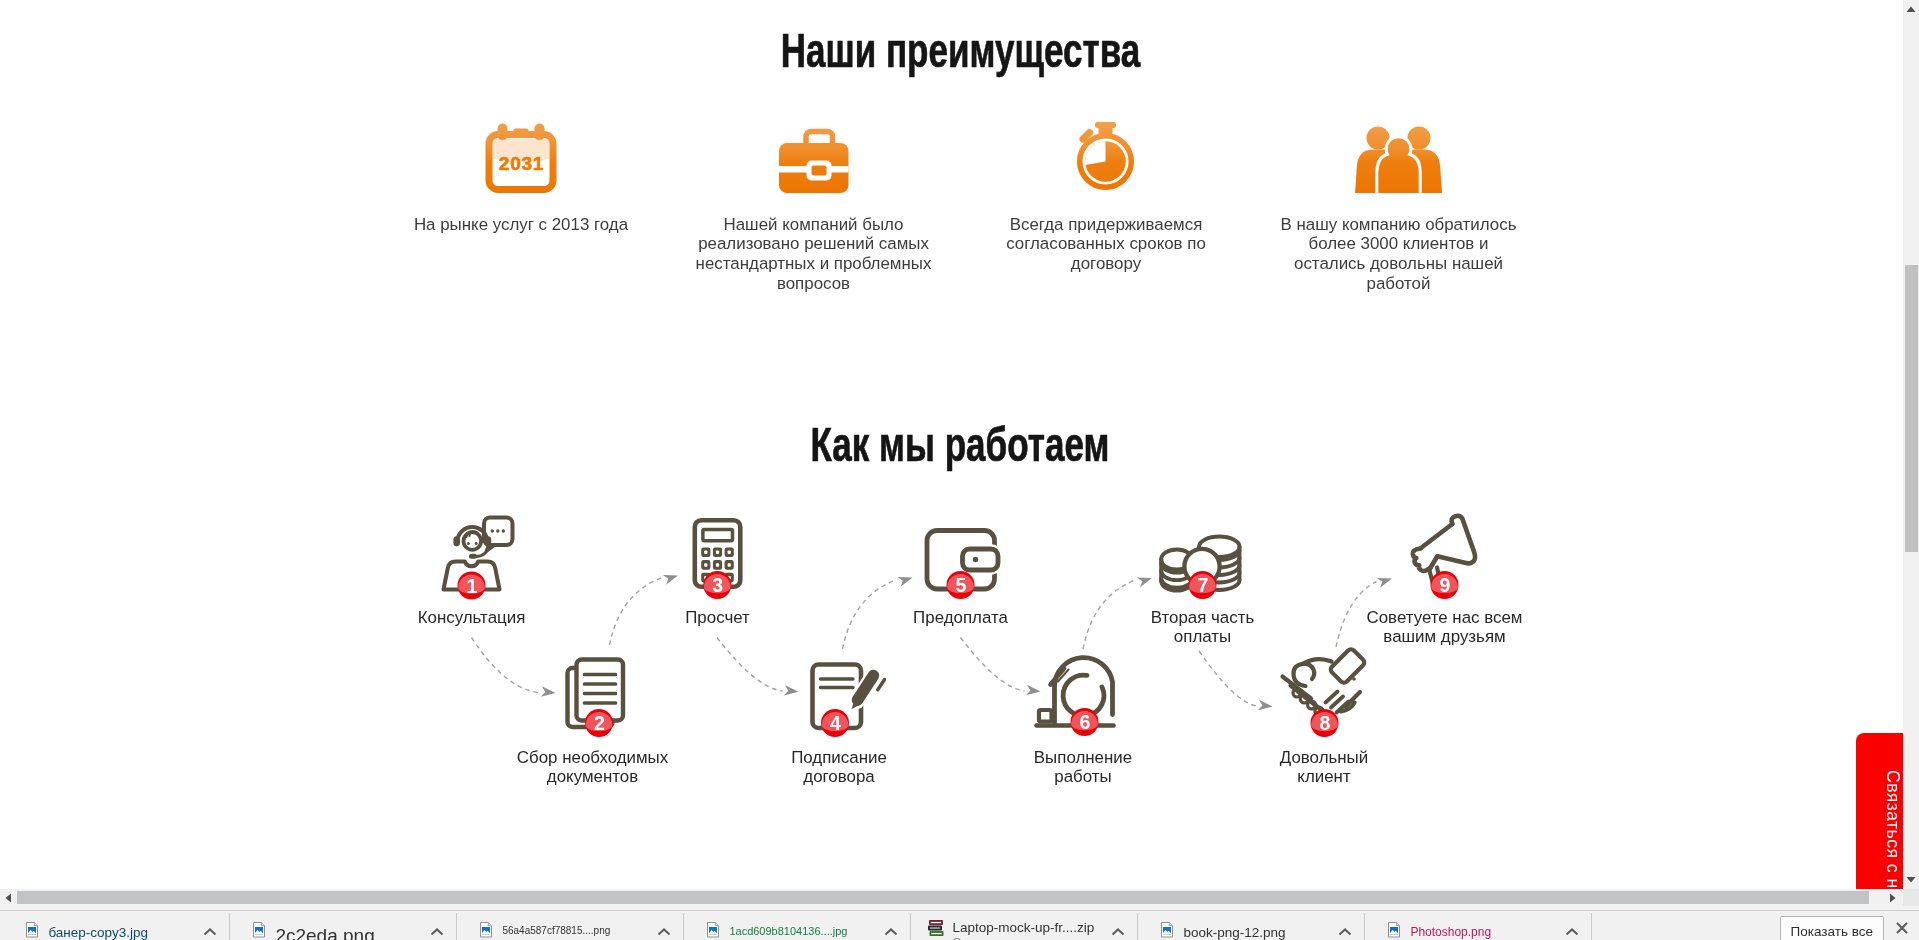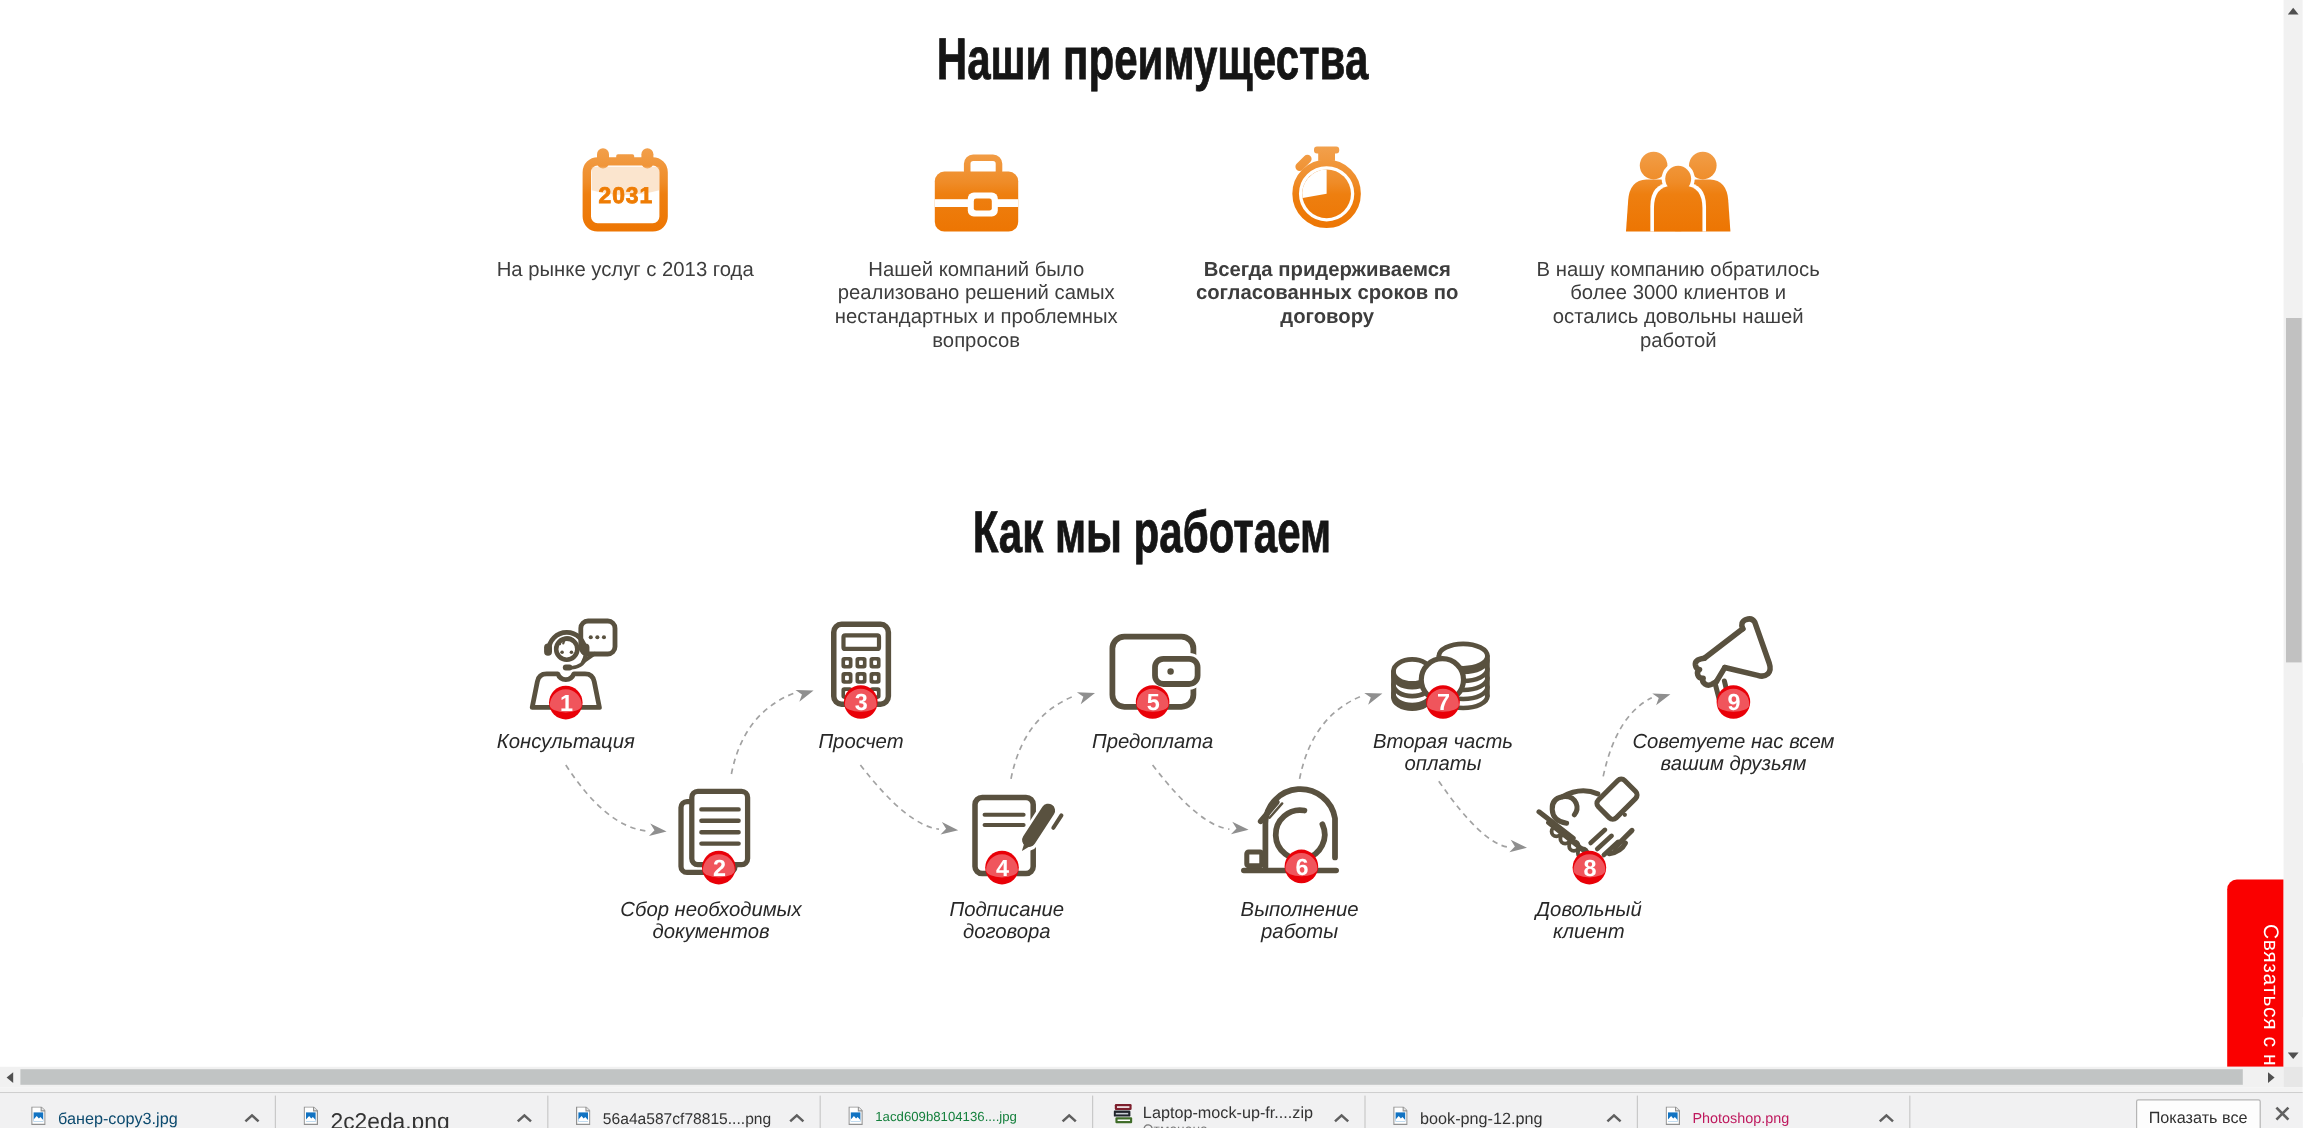--- a/index.html
+++ b/index.html
@@ -2,29 +2,29 @@
 <html><head><meta charset="utf-8">
 <style>
 * { margin:0; padding:0; box-sizing:border-box; }
 html,body { width:1919px; height:940px; overflow:hidden; background:#ffffff;
   font-family:"Liberation Sans", sans-serif; }
 #page { position:relative; width:1919px; height:808px; }
 .h { position:absolute; left:0; width:1920px; text-align:center; font-weight:bold; color:#151515;
   font-size:49px; line-height:49px; white-space:nowrap; }
 .h > span { display:inline-block; transform:scaleX(0.715); transform-origin:50% 50%; letter-spacing:0px; -webkit-text-stroke:0.7px #151515; }
 .atext { position:absolute; text-align:center; font-size:16.9px; line-height:19.7px; color:#3d3d3d; }
-.flabel { position:absolute; text-align:center; font-size:16.9px; line-height:19.3px; color:#282828;font-style:italic; }
+.flabel { position:absolute; text-align:center; font-size:16.9px; line-height:19.3px; color:#282828; }
 </style></head>
 <body>
 <div id="page">
   <div class="h" style="top:26px;"><span>Наши преимущества</span></div>
   <div class="h" style="top:420px;"><span>Как мы работаем</span></div>
   <div class="atext" style="top:214.5px;width:300px;left:371px;">На рынке услуг с 2013 года</div>
     <div class="atext" style="top:214.5px;width:300px;left:663.5px;">Нашей компаний было<br>реализовано решений самых<br>нестандартных и проблемных<br>вопросов</div>
-    <div class="atext" style="top:214.5px;width:300px;left:956px;font-weight:bold;">Всегда придерживаемся<br>согласованных сроков по<br>договору</div>
+    <div class="atext" style="top:214.5px;width:300px;left:956px;">Всегда придерживаемся<br>согласованных сроков по<br>договору</div>
     <div class="atext" style="top:214.5px;width:300px;left:1248.5px;">В нашу компанию обратилось<br>более 3000 клиентов и<br>остались довольны нашей<br>работой</div>
   <div class="flabel" style="left:321.5px;top:607.5px;width:300px;">Консультация</div>
     <div class="flabel" style="left:442.5px;top:748px;width:300px;">Сбор необходимых<br>документов</div>
     <div class="flabel" style="left:567.5px;top:607.5px;width:300px;">Просчет</div>
     <div class="flabel" style="left:689px;top:748px;width:300px;">Подписание<br>договора</div>
     <div class="flabel" style="left:810.5px;top:607.5px;width:300px;">Предоплата</div>
     <div class="flabel" style="left:933px;top:748px;width:300px;">Выполнение<br>работы</div>
     <div class="flabel" style="left:1052.5px;top:607.5px;width:300px;">Вторая часть<br>оплаты</div>
     <div class="flabel" style="left:1174px;top:748px;width:300px;">Довольный<br>клиент</div>
     <div class="flabel" style="left:1294.5px;top:607.5px;width:300px;">Советуете нас всем<br>вашим друзьям</div>
@@ -280,21 +280,21 @@
         </svg>
         <div style="position:absolute;right:0;top:7px;bottom:0;width:1px;background:#c9c9c9"></div>
       </div>
       <div style="position:absolute;left:457.4px;top:0;width:227.0px;height:34px">
         <svg width="12" height="15.5" viewBox="0 0 12 15.5" style="position:absolute;left:22.5px;top:16px">
 <path d="M 0.5 0.5 H 8.3 L 11.5 3.7 V 15 H 0.5 Z" fill="#ffffff" stroke="#909090" stroke-width="1"></path>
 <path d="M 8.3 0.5 L 8.3 3.7 L 11.5 3.7" fill="#e8e8e8" stroke="#909090" stroke-width="0.9"></path>
 <rect x="2" y="5" width="8" height="7.6" fill="#1273c2"></rect>
 <path d="M 2 11 L 4.6 7.9 L 6.4 10.1 L 7.7 8.8 L 10 11.3 V 12.6 H 2 Z" fill="#ffffff"></path>
 </svg>
-        <div style="position:absolute;left:45px;top:19px;font-size:13px;color:#333;white-space:nowrap">56a4a587cf78815....png</div>
+        <div style="position:absolute;left:45px;top:19px;font-size:10px;color:#333;white-space:nowrap">56a4a587cf78815....png</div>
         <svg width="14" height="8" viewBox="0 0 14 8" style="position:absolute;left:200px;top:21.5px">
 <path d="M 1.5 6.5 L 7 1.5 L 12.5 6.5" fill="none" stroke="#5f5f5f" stroke-width="2.1"></path>
         </svg>
         <div style="position:absolute;right:0;top:7px;bottom:0;width:1px;background:#c9c9c9"></div>
       </div>
       <div style="position:absolute;left:684.4px;top:0;width:227.0px;height:34px">
         <svg width="12" height="15.5" viewBox="0 0 12 15.5" style="position:absolute;left:22.5px;top:16px">
 <path d="M 0.5 0.5 H 8.3 L 11.5 3.7 V 15 H 0.5 Z" fill="#ffffff" stroke="#909090" stroke-width="1"></path>
 <path d="M 8.3 0.5 L 8.3 3.7 L 11.5 3.7" fill="#e8e8e8" stroke="#909090" stroke-width="0.9"></path>
 <rect x="2" y="5" width="8" height="7.6" fill="#1273c2"></rect>

